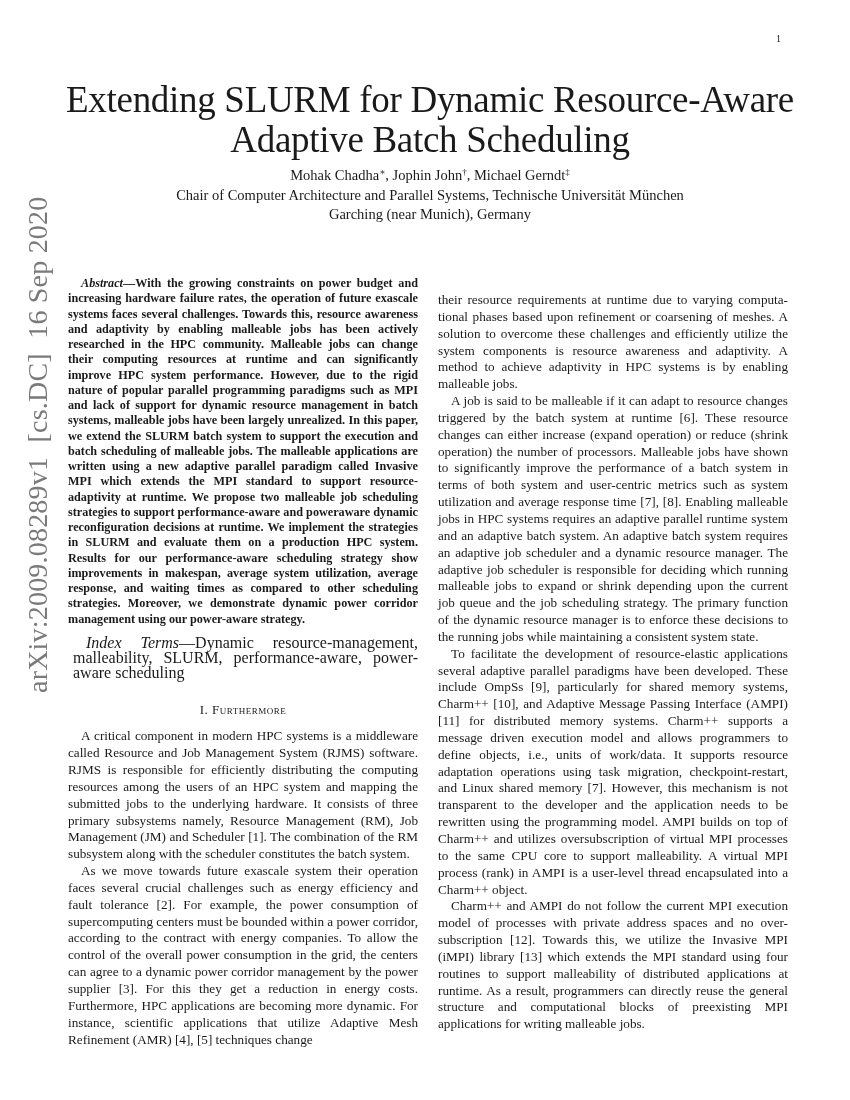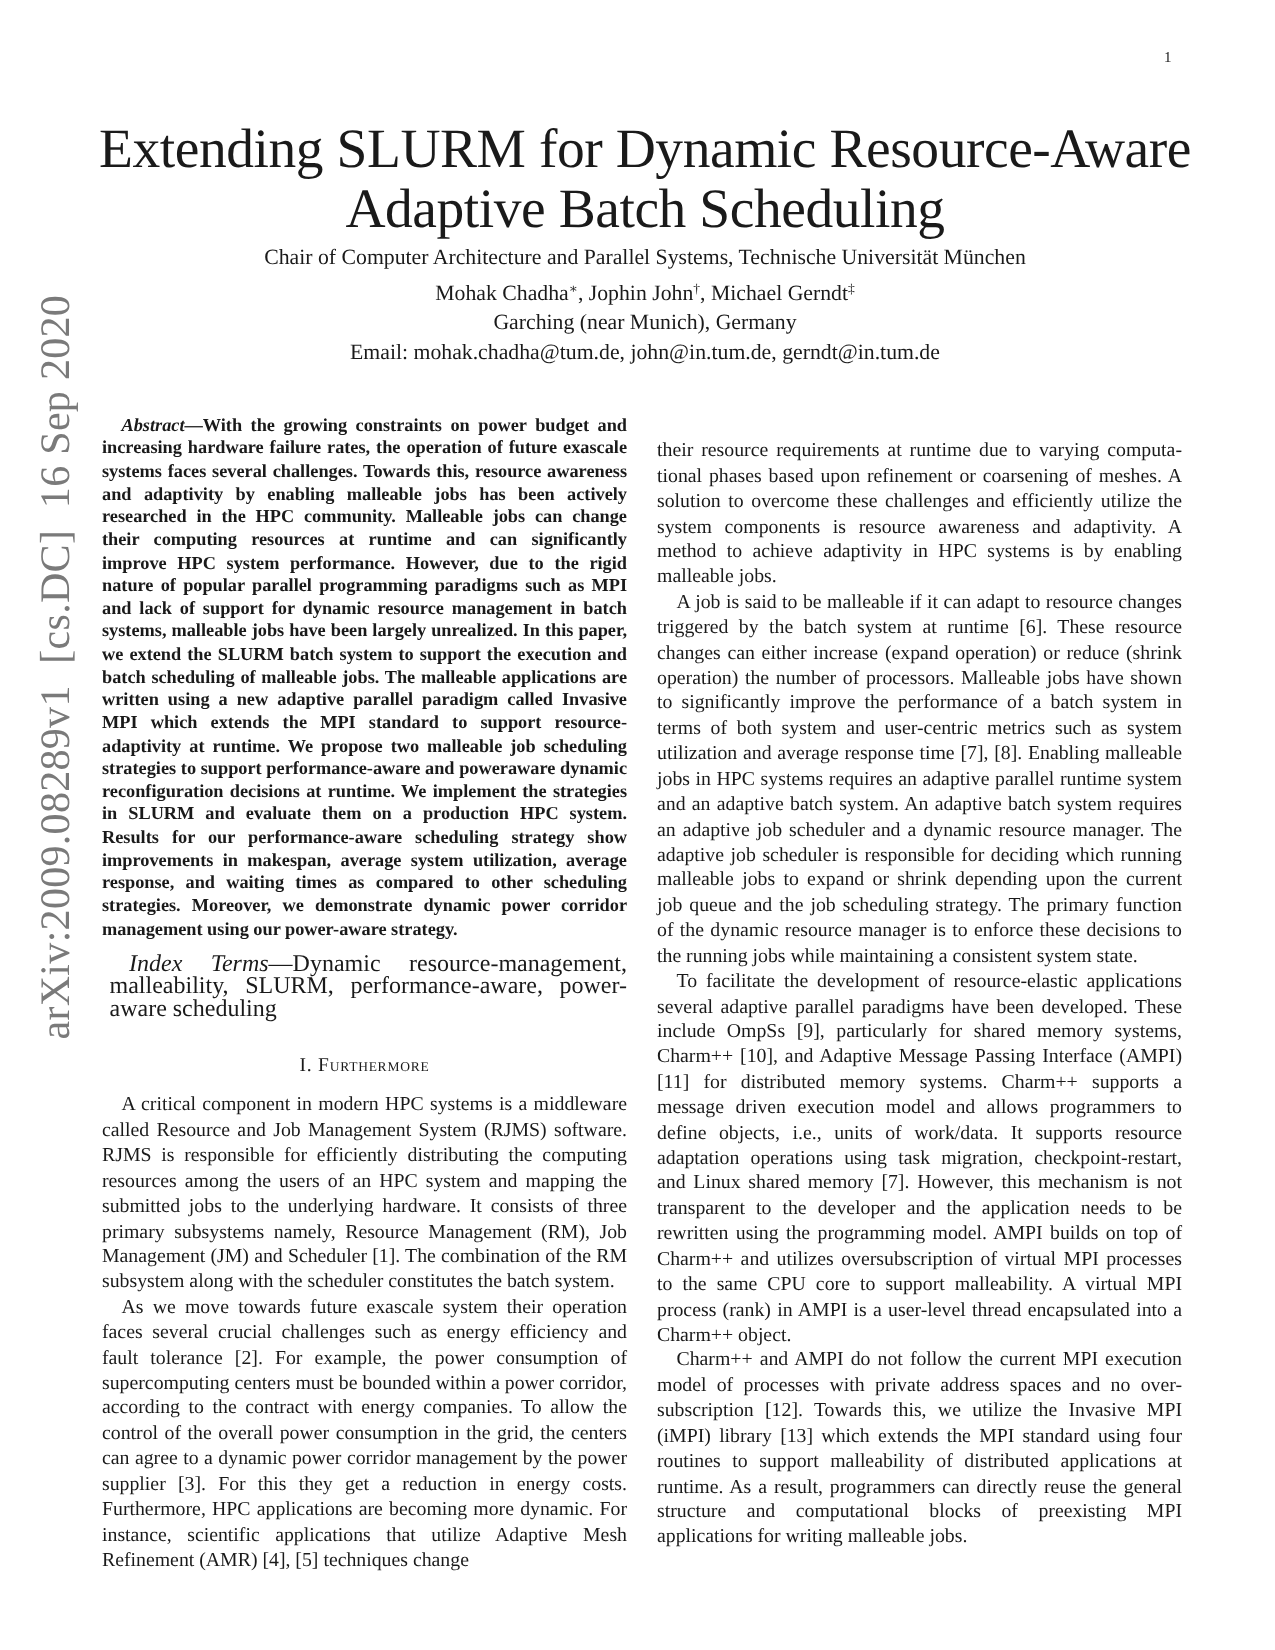--- a/index.html
+++ b/index.html
@@ -34,28 +34,27 @@
 
 <div class="page-number">1</div>
 
 <div class="arxiv-stamp">
   <span>arXiv:2009.08289v1</span>&nbsp;&nbsp;<span>[cs.DC]</span>&nbsp;&nbsp;<span>16 Sep 2020</span>
 </div>
 
 <h1 class="title">Extending SLURM for Dynamic Resource-Aware Adaptive Batch Scheduling</h1>
 
 <div class="authors-block">
-  <div>Chair of Computer Architecture and Parallel Systems, Technische Universität München</div>
   <div>
     <span>Mohak Chadha</span><sup>∗</sup>,
     <span>Jophin John</span><sup>†</sup>,
     <span>Michael Gerndt</span><sup>‡</sup>
   </div>
+  <div>Chair of Computer Architecture and Parallel Systems, Technische Universität München</div>
   <div>Garching (near Munich), Germany</div>
-  <div>Email: mohak.chadha@tum.de, john@in.tum.de, gerndt@in.tum.de</div>
 </div>
 
 <div class="col col-left">
   <p class="abstract"><span class="label">Abstract</span><span>—With the growing constraints on power budget and increasing hardware failure rates, the operation of future exascale systems faces several challenges. Towards this, resource awareness and adaptivity by enabling malleable jobs has been actively researched in the HPC community. Malleable jobs can change their computing resources at runtime and can signifi­cantly improve HPC system performance. However, due to the rigid nature of popular parallel programming paradigms such as MPI and lack of support for dynamic resource management in batch systems, malleable jobs have been largely unrealized. In this paper, we extend the SLURM batch system to support the execution and batch scheduling of malleable jobs. The malleable applications are written using a new adaptive parallel paradigm called Invasive MPI which extends the MPI standard to support resource-adaptivity at runtime. We propose two malleable job scheduling strategies to support performance-aware and power­aware dynamic reconfiguration decisions at runtime. We imple­ment the strategies in SLURM and evaluate them on a production HPC system. Results for our performance-aware scheduling strategy show improvements in makespan, average system utiliza­tion, average response, and waiting times as compared to other scheduling strategies. Moreover, we demonstrate dynamic power corridor management using our power-aware strategy.</span></p>
   <p class="index-terms"><span class="label">Index Terms</span><span>—Dynamic resource-management, malleability, SLURM, performance-aware, power-aware scheduling</span></p>
   <div class="section-heading"><span>I.</span> <span class="sc">Furthermore</span></div>
   <p class="body">A critical component in modern HPC systems is a middle­ware called Resource and Job Management System (RJMS) software. RJMS is responsible for efficiently distributing the computing resources among the users of an HPC system and mapping the submitted jobs to the underlying hardware. It consists of three primary subsystems namely, Resource Man­agement (RM), Job Management (JM) and Scheduler [1]. The combination of the RM subsystem along with the scheduler constitutes the batch system.</p>
   <p class="body">As we move towards future exascale system their operation faces several crucial challenges such as energy efficiency and fault tolerance [2]. For example, the power consumption of supercomputing centers must be bounded within a power corridor, according to the contract with energy companies. To allow the control of the overall power consumption in the grid, the centers can agree to a dynamic power corridor management by the power supplier [3]. For this they get a reduction in energy costs. Furthermore, HPC applications are becoming more dynamic. For instance, scientific applications that utilize Adaptive Mesh Refinement (AMR) [4], [5] techniques change</p>
 </div>
 

